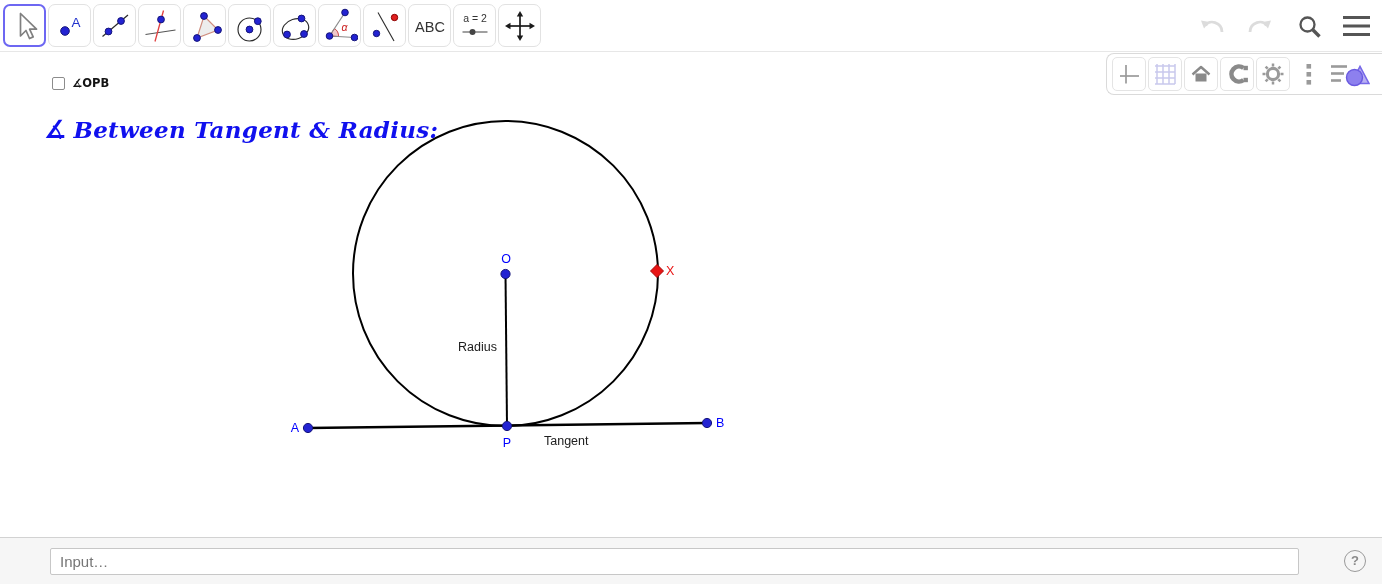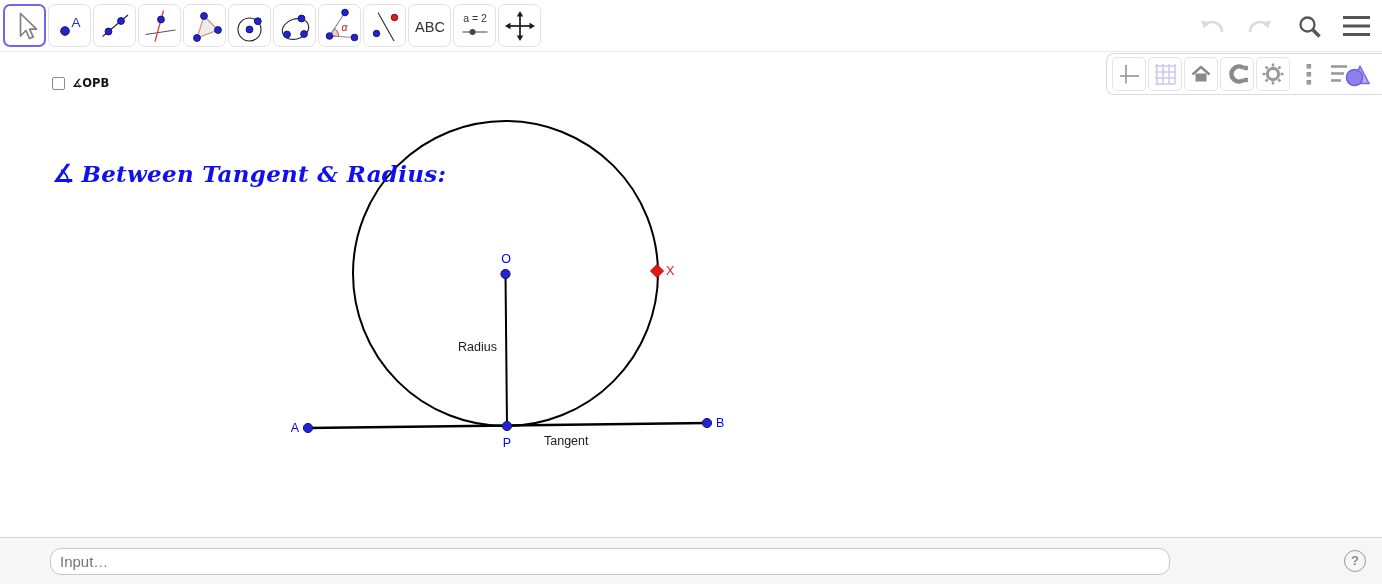--- a/index.html
+++ b/index.html
@@ -34,21 +34,21 @@
   .geo text { font-family:"Liberation Sans", sans-serif; font-size:12.5px; }
 
   .cb-row { position:absolute; left:52px; top:23px; display:flex; align-items:center; }
   .cb {
     appearance:none; -webkit-appearance:none; width:13px; height:13px; margin:0;
     border:1.5px solid #8c8c8c; border-radius:2px; background:#fff;
   }
   .cb-label { margin-left:7px; font-size:11.5px; color:#141414;
     font-family:"DejaVu Sans", sans-serif;font-weight:bold; }
 
-  .title { position:absolute; left:52px; top:62px; color:#1010ee; white-space:nowrap;margin-top:44px; }
+  .title { position:absolute; left:44px; top:62px; color:#1010ee; white-space:nowrap; }
   .title .sym { font-family:"DejaVu Sans", sans-serif; font-weight:bold; font-style:italic;
     font-size:25px; margin-right:7px; }
   .title .txt { font-family:"DejaVu Serif", serif; font-weight:bold; font-style:italic;
     font-size:23px; letter-spacing:.3px; }
 
   
   .viewbar {
     position:absolute; right:0; top:0; height:42px; width:276px;
     background:#fff; border:1px solid #dadada; border-right:none;
     border-radius:8px 0 0 8px;
@@ -61,22 +61,22 @@
   }
   .vplain { background:none; border:none; padding:0; display:flex; align-items:center;
     justify-content:center; }
 
   
   .inputbar {
     position:absolute; left:0; bottom:0; width:1382px; height:47px;
     background:#f6f6f6; border-top:1px solid #d2d2d2;
   }
   .algebra-input {
-    position:absolute; left:50px; top:10px; width:1120px; height:27px;
-    border:1px solid #c7c7c7; border-radius:11px; background:#fff;
+    position:absolute; left:50px; top:10px; width:1249px; height:27px;
+    border:1px solid #c7c7c7; border-radius:2px; background:#fff;
     padding:0 9px; font-size:15px; color:#8b5cf6;
     font-family:"Liberation Sans", sans-serif; outline:none;
   }
   .algebra-input::placeholder { color:#757575; }
   .help-btn {
     position:absolute; right:16px; top:12px; width:22px; height:22px;
     border:1.8px solid #9a9a9a; border-radius:50%; background:none; padding:0;
     color:#8a8a8a; font-size:13px; font-weight:bold; line-height:18px;
     display:flex; align-items:center; justify-content:center; cursor:pointer;
   }

